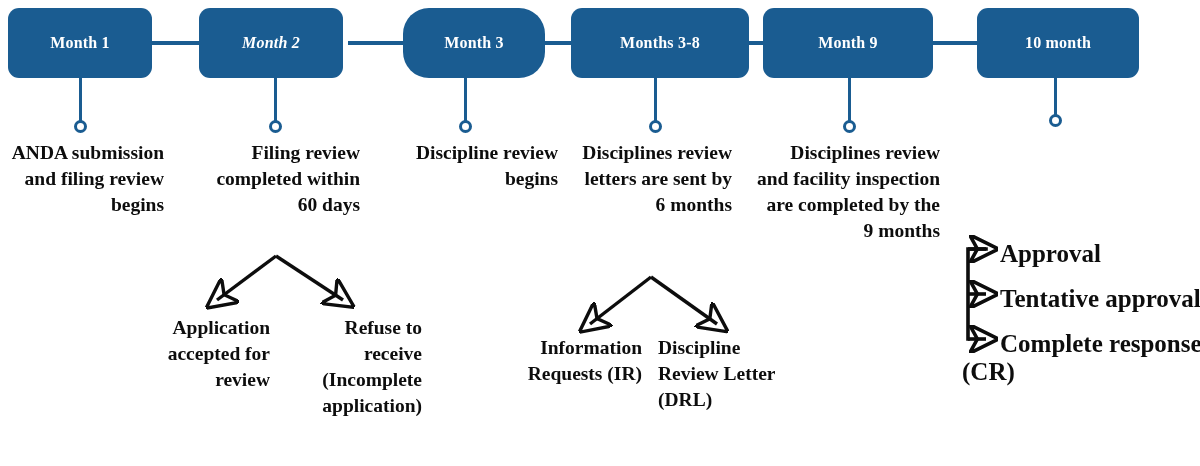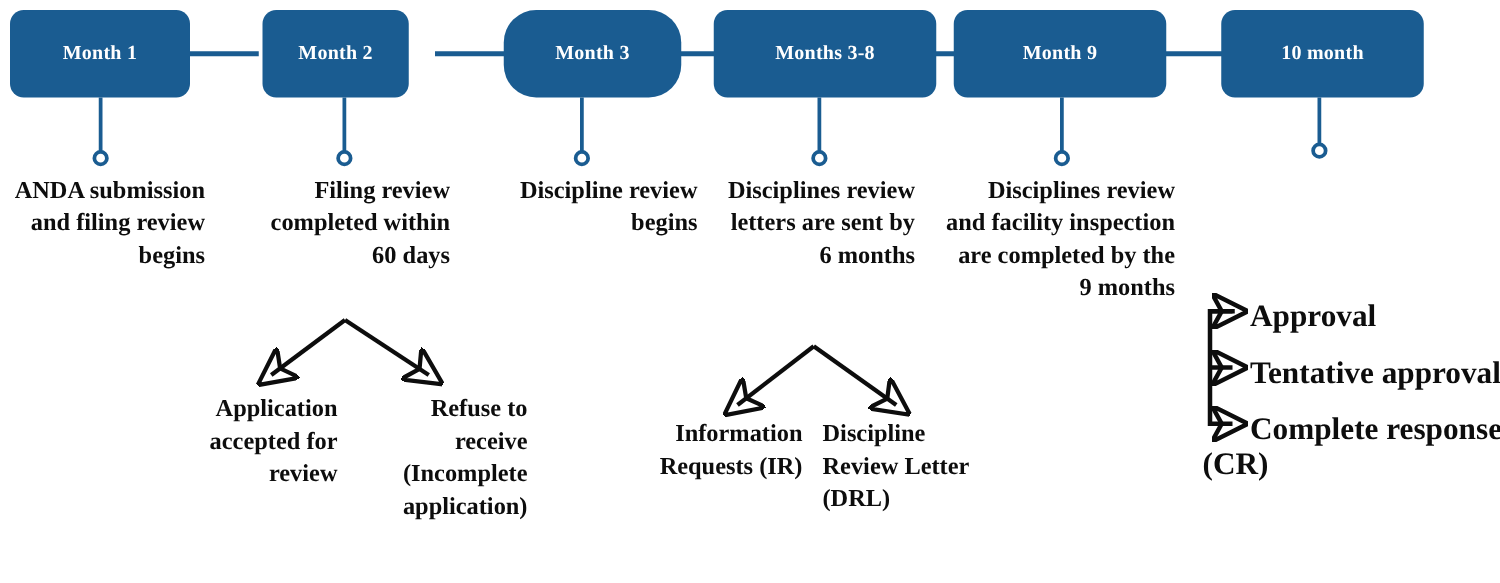--- a/index.html
+++ b/index.html
@@ -105,21 +105,21 @@
 
   <div class="tl-connector" style="left:150px; width:57px;"></div>
   <div class="tl-connector" style="left:348px; width:56px;"></div>
   <div class="tl-connector" style="left:526px; width:46px;"></div>
   <div class="tl-connector" style="left:748px; width:16px;"></div>
   <div class="tl-connector" style="left:932px; width:46px;"></div>
 
   <div class="tl-box" style="left:8px; width:144px;">
     <span class="tl-box-label">Month 1</span>
   </div>
-  <div class="tl-box" style="left:210px; width:117px;">
+  <div class="tl-box" style="left:199px; width:144px;font-style:italic;">
     <span class="tl-box-label">Month 2</span>
   </div>
   <div class="tl-box" style="left:403px; width:142px;border-radius:26px;">
     <span class="tl-box-label">Month 3</span>
   </div>
   <div class="tl-box" style="left:571px; width:178px;">
     <span class="tl-box-label">Months 3-8</span>
   </div>
   <div class="tl-box" style="left:763px; width:170px;">
     <span class="tl-box-label">Month 9</span>

